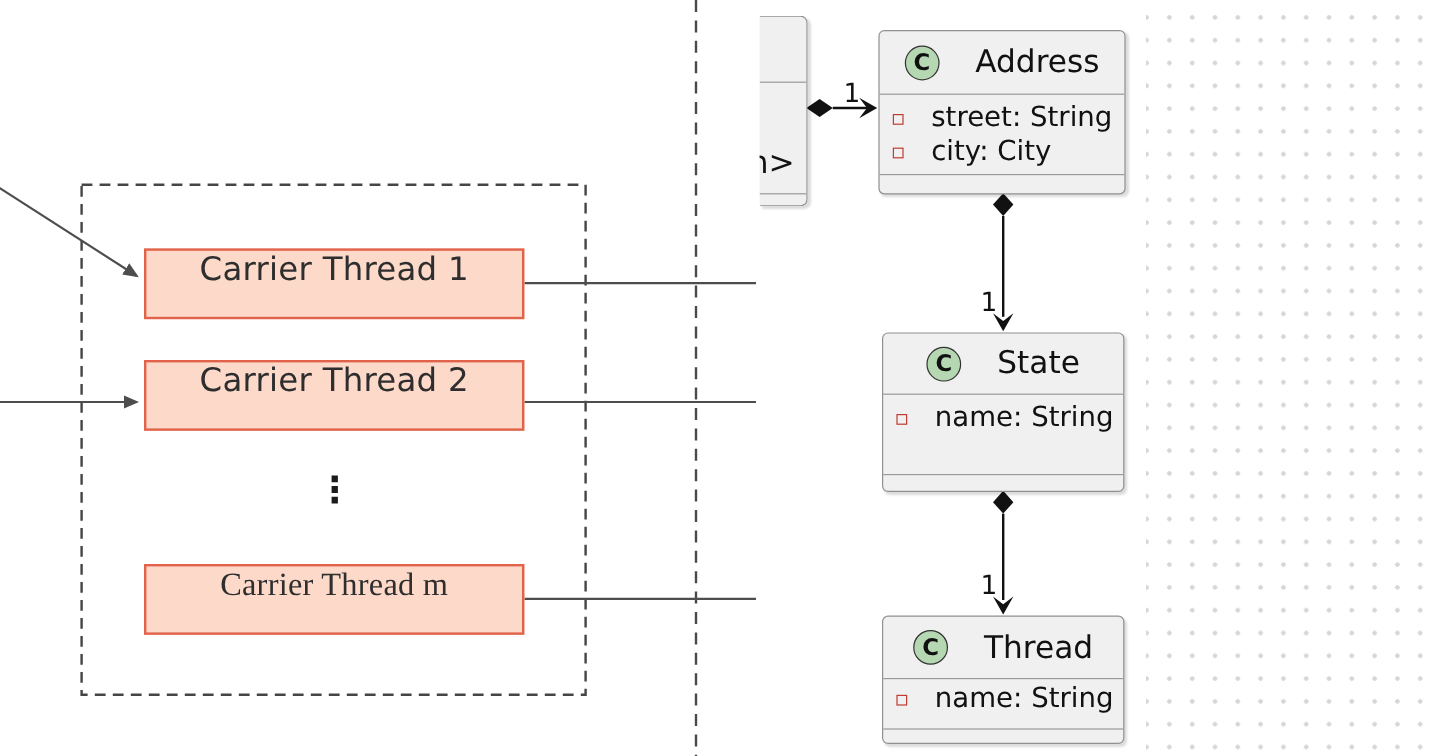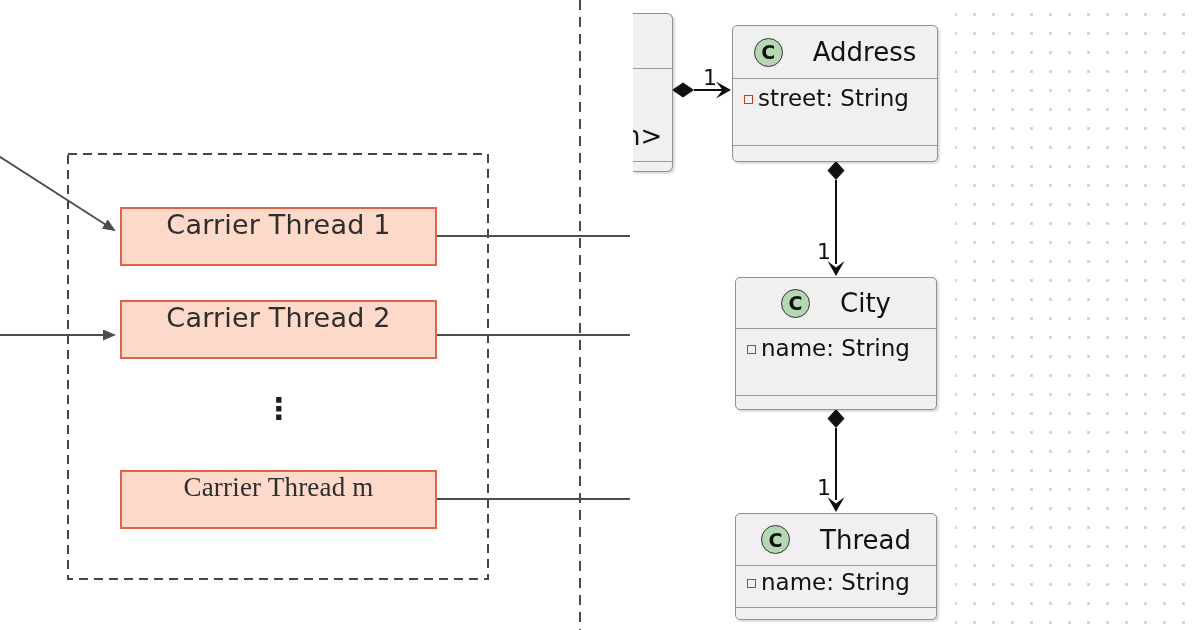--- a/index.html
+++ b/index.html
@@ -39,21 +39,21 @@
   }
   .uml-title{font-size:26px;color:#111;margin-left:20px;}
   .class-icon{
     width:29px;height:29px;border-radius:50%;flex:0 0 auto;
     background:#b5d8b2;border:1.5px solid #333;box-sizing:border-box;
     display:flex;align-items:center;justify-content:center;
     font-size:19px;font-weight:bold;color:#101010;
   }
   .uml-attrs{flex:1 1 auto;padding-top:5px;box-sizing:border-box;}
   .attr-row{
-    display:flex;align-items:center;gap:5px;height:28px;padding-left:11px;
+    display:flex;align-items:center;gap:23px;height:28px;padding-left:11px;
     font-size:23px;white-space:nowrap;
   }
   .bullet-sq{
     width:9px;height:9px;flex:0 0 auto;margin-top:2px;
     border:1.5px solid #c03b30;box-sizing:border-box;background:transparent;
   }
   .uml-footer{border-top:1.5px solid #9a9a9a;box-sizing:border-box;}
   
   .uml-partial{
     position:absolute;left:633px;top:13px;width:40px;height:159px;z-index:2;
@@ -133,28 +133,32 @@
   <div class="uml-box" style="left:732px;top:25px;width:206px;height:137px;">
     <div class="uml-header" style="height:53px;">
       <div class="class-icon">C</div>
       <div class="uml-title">Address</div>
     </div>
     <div class="uml-attrs">
       <div class="attr-row">
         <span class="bullet-sq"></span>
         <span>street: String</span>
       </div>
+      <div class="attr-row">
+        <span class="bullet-sq"></span>
+        <span>city: City</span>
+      </div>
     </div>
     <div class="uml-footer" style="height:16px;"></div>
   </div>
 
   <div class="uml-box" style="left:735px;top:277px;width:202px;height:133px;">
     <div class="uml-header" style="height:51px;">
       <div class="class-icon">C</div>
-      <div class="uml-title">City</div>
+      <div class="uml-title">State</div>
     </div>
     <div class="uml-attrs">
       <div class="attr-row">
         <span class="bullet-sq"></span>
         <span>name: String</span>
       </div>
     </div>
     <div class="uml-footer" style="height:14px;"></div>
   </div>
 

